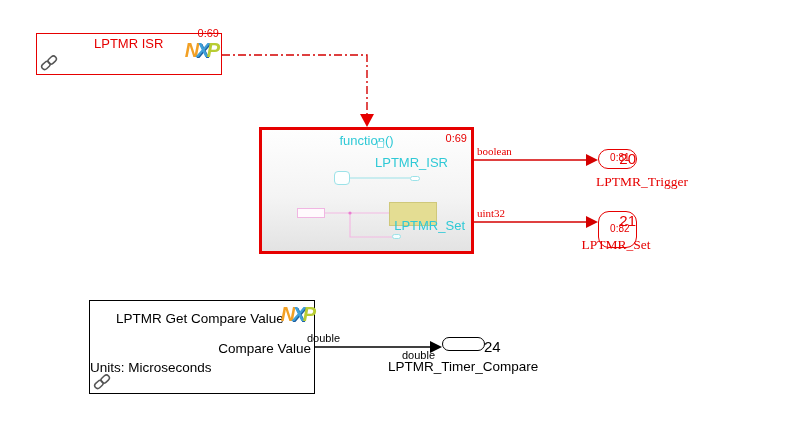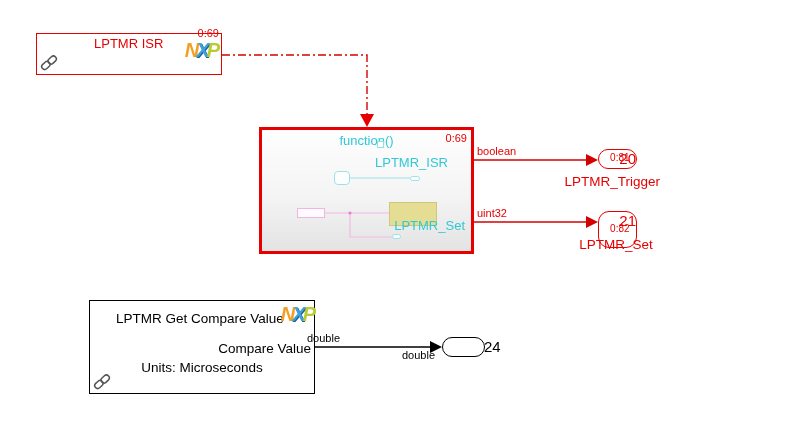--- a/index.html
+++ b/index.html
@@ -43,37 +43,37 @@
   .mini-pill1 { left:148px; top:46px; width:10px; height:5px; border:1px solid #9be2e8; border-radius:3px; background:#fff; }
   .mini-pill2 { left:130px; top:104px; width:9px; height:5px; border:1px solid #9be2e8; border-radius:3px; background:#f4feff; }
   .mini-pink { left:35px; top:78px; width:28px; height:10px; border:1px solid #f0b6e2; background:#fffafd; }
   .mini-yellow { left:127px; top:72px; width:48px; height:24px; background:#e4dd93; border:1px solid #cfc87a; }
   .ss-wires { position:absolute; left:0; top:0; width:209px; height:121px; }
 
   .compare-block { left:78px; top:300px; width:226px; height:94px; border:1.5px solid #000;margin-left:11px; }
   .cmp-title { position:absolute; left:26px; top:10px; color:#000; font-size:13.5px; white-space:nowrap; }
   .cmp-logo { position:absolute; right:1px; top:3px; }
   .cmp-port-label { position:absolute; right:3px; top:40px; color:#000; font-size:13.5px; }
-  .cmp-units { position:absolute; left:0; right:0; top:59px; text-align:center; color:#000; font-size:13.5px; }
+  .cmp-units { position:absolute; left:0; right:0; top:59px; color:#000; font-size:13.5px; }
 
   
   .oval { position:absolute; border-radius:11px; background:#fff; z-index:2; }
   .oval .num { display:block; width:100%; text-align:right; font-size:15px; }
   .oval .badge { position:absolute; left:50%; top:50%; transform:translate(-38%,-62%); font-size:10px; white-space:nowrap; }
   .oval-red { border:1.5px solid #e60000; color:#e60000; }
   .oval-black { border:1.5px solid #000; color:#000; }
   .oval-trigger { left:598px; top:149px; width:39px; height:20px; }
   .oval-trigger .num { line-height:17px; }
   .oval-set { left:598px; top:211px; width:39px; height:37px; }
   .oval-set .num { line-height:17px; }
-  .oval-compare { left:442px; top:337px; width:38px; height:20px;padding-left:41px; }
+  .oval-compare { left:442px; top:337px; width:38px; height:14px;padding-left:41px; }
   .oval-compare .num { line-height:17px; }
 
   .sig-label { position:absolute; font-size:11px; white-space:nowrap; z-index:2; }
-  .sig-red { color:#e60000; }
+  .sig-red { color:#e60000;font-family:Liberation Serif, serif; }
   .sig-black { color:#000; }
   .port-name { position:absolute; font-size:13.5px; text-align:center; white-space:nowrap; z-index:2; }
 </style>
 </head>
 <body>
 
 <div id="canvas">
 
   <svg id="wires">
 
@@ -124,21 +124,21 @@
 
     <div class="ss-label ss-label-isr">LPTMR_ISR</div>
     <div class="ss-label ss-label-set">LPTMR_Set</div>
   </div>
 
   <div class="sig-label sig-red" style="left:477px; top:145px;">boolean</div>
   <div class="oval oval-red oval-trigger">
     <span class="num">20</span>
     <span class="badge">0:81</span>
   </div>
-  <div class="port-name sig-red" style="left:560px; top:174px; width:100px;text-align:right;">LPTMR_Trigger</div>
+  <div class="port-name sig-red" style="left:592px; top:174px; width:100px;">LPTMR_Trigger</div>
 
   <div class="sig-label sig-red" style="left:477px; top:207px;">uint32</div>
   <div class="oval oval-red oval-set">
     <span class="num">21</span>
     <span class="badge">0:82</span>
   </div>
   <div class="port-name sig-red" style="left:566px; top:237px; width:100px;">LPTMR_Set</div>
 
   <div class="block compare-block">
     <div class="cmp-title">LPTMR Get Compare Value</div>
@@ -153,14 +153,15 @@
         <rect x="8.5" y="3.5" width="10" height="6.5" rx="3.2" transform="rotate(-42 13.5 6.7)"></rect>
       </g>
     </svg>
   </div>
 
   <div class="sig-label sig-black" style="left:307px; top:332px;">double</div>
   <div class="sig-label sig-black" style="left:402px; top:349px;">double</div>
   <div class="oval oval-black oval-compare">
     <span class="num">24</span>
   </div>
+  <div class="port-name sig-black" style="left:388px; top:359px; width:146px;">LPTMR_Timer_Compare</div>
 
 </div>
 
 </body></html>

